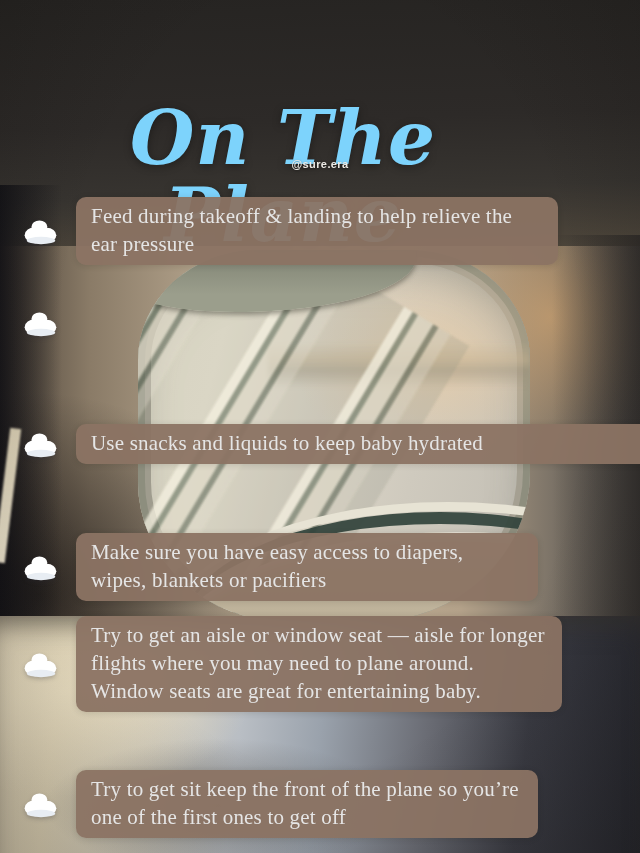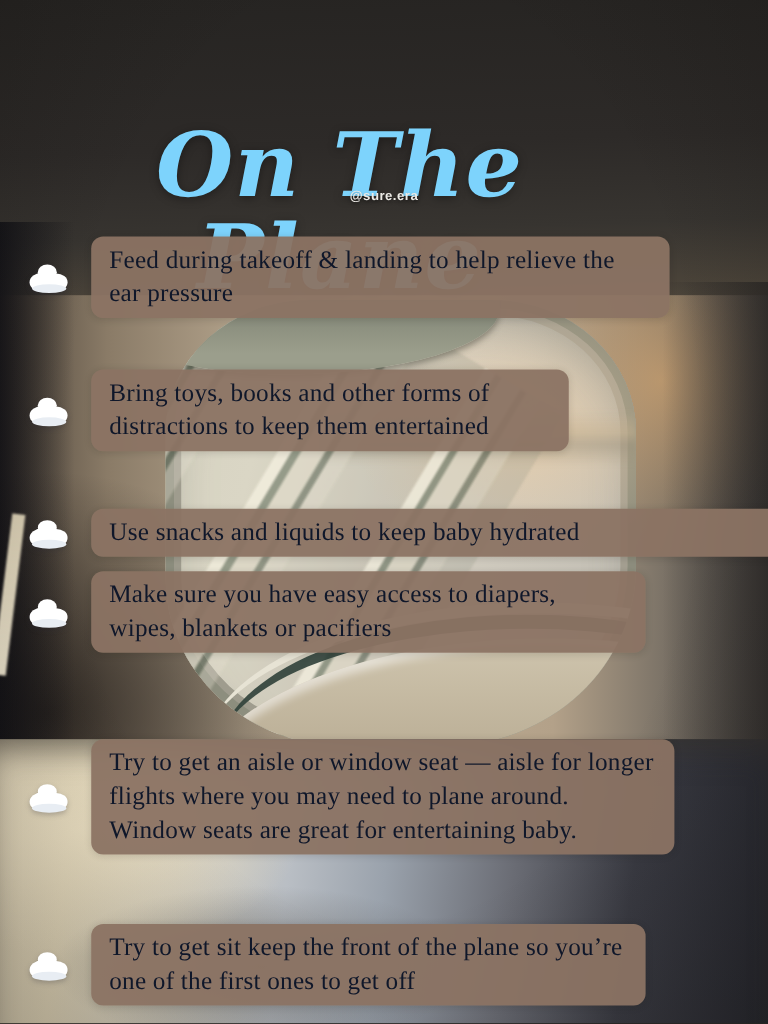--- a/index.html
+++ b/index.html
@@ -63,27 +63,27 @@
     font-size:74px;line-height:1.05;color:#7dd3fc;letter-spacing:1px;
     text-shadow:0 2px 8px rgba(0,0,0,0.35);}
   .handle{left:0;top:158px;width:640px;text-align:center;z-index:5;
     font-family:"Liberation Sans",sans-serif;font-size:11px;font-weight:bold;
     color:#eceae5;letter-spacing:.4px;text-shadow:0 1px 3px rgba(0,0,0,0.4);}
 
   .tip{position:absolute;left:22px;display:flex;align-items:center;gap:16px;z-index:6;}
   .cloud{width:38px;height:30px;flex:0 0 38px;filter:drop-shadow(0 2px 2px rgba(40,40,50,0.25));}
   .card{
     background:rgba(139,115,99,0.95);border-radius:10px;
-    padding:5px 15px 7px 15px;color:#0f172a;
+    padding:5px 15px 7px 15px;color:#e5e5e5;
     font-size:21px;line-height:28px;letter-spacing:.2px;
     box-shadow:0 1px 6px rgba(30,25,20,0.15);}
   .t1{top:197px}.t1 .card{width:482px}
   .t2{top:308px}.t2 .card{width:398px}
   .t3{top:424px}.t3 .card{width:576px}
-  .t4{top:476px}.t4 .card{width:462px}
+  .t4{top:533px}.t4 .card{width:462px}
   .t5{top:616px}.t5 .card{width:486px}
   .t6{top:770px}.t6 .card{width:462px}
 </style>
 </head>
 <body>
 
 <div id="stage">
 
   <div class="abs ph-top"></div>
   <div class="abs ph-wall"></div>
@@ -115,21 +115,20 @@
     <div class="card">Feed during takeoff &amp; landing to help relieve the ear pressure</div>
   </div>
 
   <div class="tip t2">
     <svg class="cloud" viewBox="0 0 72 52" xmlns="http://www.w3.org/2000/svg">
       <ellipse cx="25" cy="34" rx="20" ry="15" fill="#ffffff"></ellipse>
         <ellipse cx="47" cy="34" rx="18" ry="14" fill="#ffffff"></ellipse>
       <ellipse cx="33" cy="18" rx="15" ry="12" fill="#ffffff"></ellipse>
         <ellipse cx="36" cy="44" rx="27" ry="7" fill="#e8edf3"></ellipse>
     </svg>
-    <div class="card">Bring toys, books and other forms of distractions to keep them entertained</div>
   </div>
 
   <div class="tip t3">
     <svg class="cloud" viewBox="0 0 72 52" xmlns="http://www.w3.org/2000/svg">
       <ellipse cx="25" cy="34" rx="20" ry="15" fill="#ffffff"></ellipse>
         <ellipse cx="47" cy="34" rx="18" ry="14" fill="#ffffff"></ellipse>
       <ellipse cx="33" cy="18" rx="15" ry="12" fill="#ffffff"></ellipse>
         <ellipse cx="36" cy="44" rx="27" ry="7" fill="#e8edf3"></ellipse>
     </svg>
     <div class="card">Use snacks and liquids to keep baby hydrated</div>

